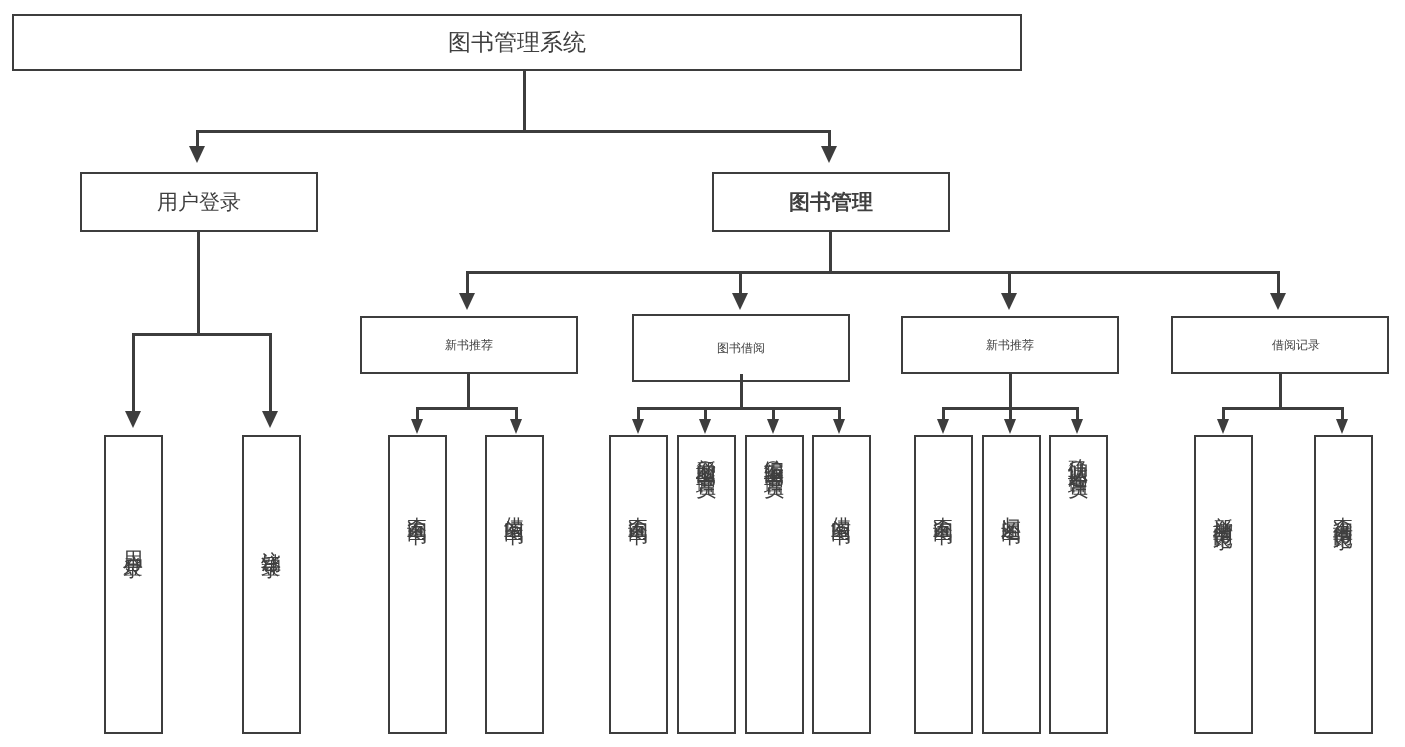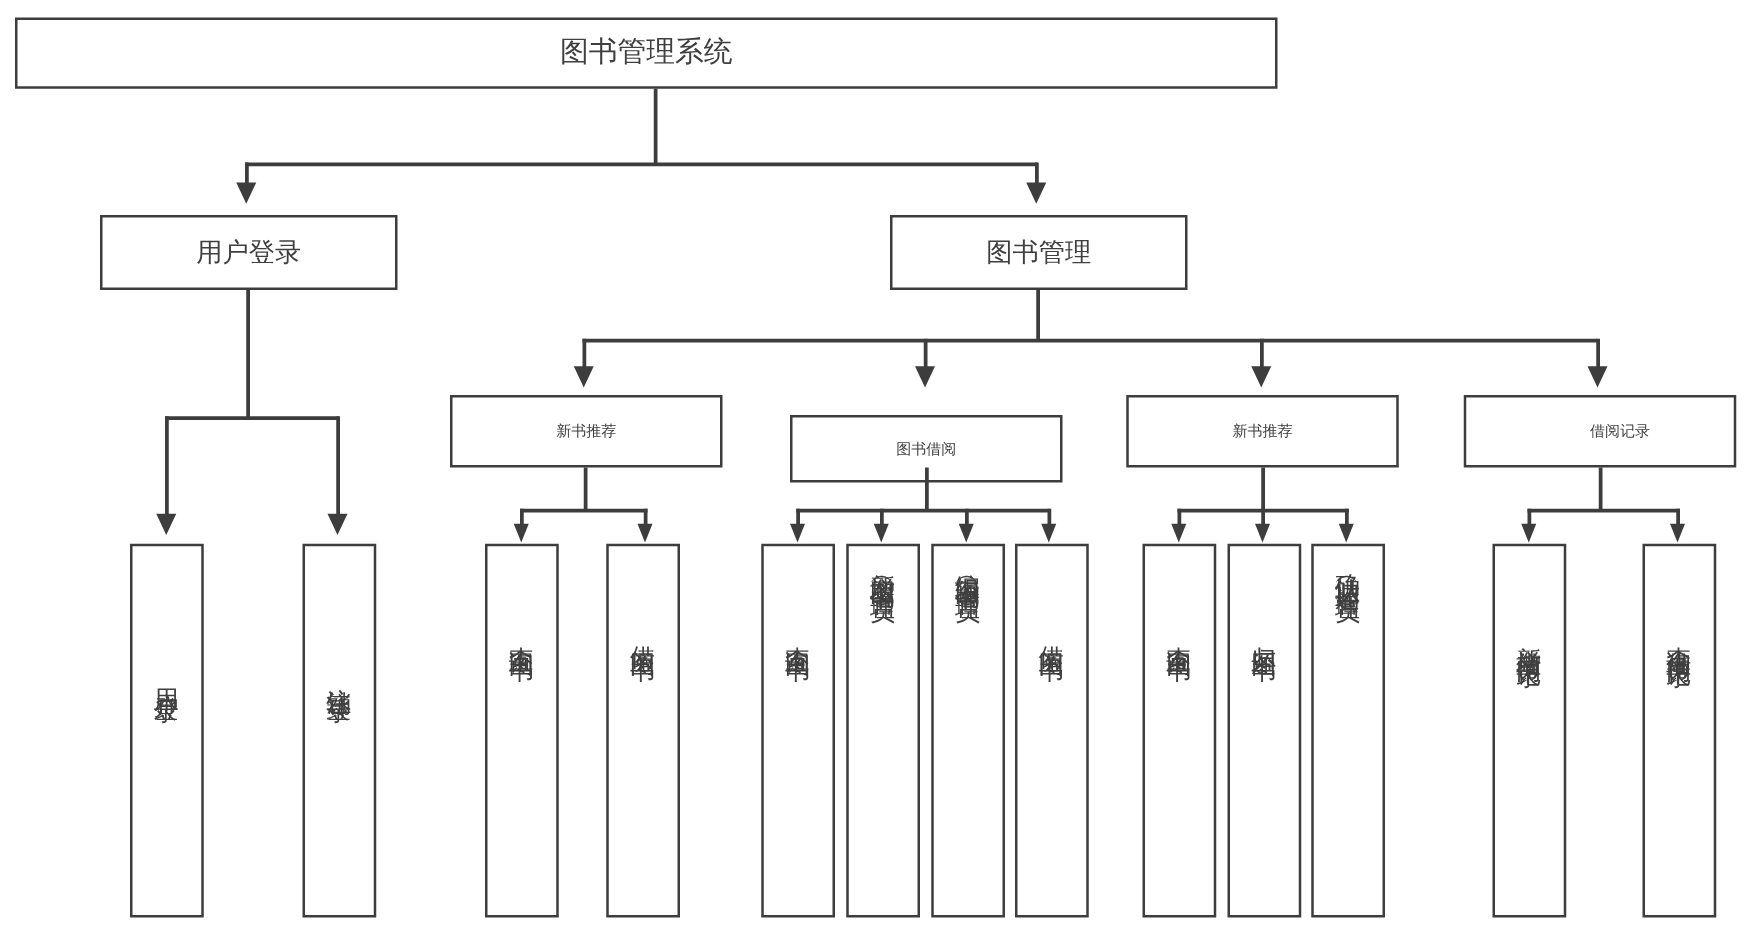--- a/index.html
+++ b/index.html
@@ -89,21 +89,21 @@
   <div class="conn v" style="left:523px;top:71px;height:61px;"></div>
   <div class="conn h" style="left:196px;top:130px;width:634px;"></div>
   <div class="conn v" style="left:196px;top:130px;height:18px;"></div>
   <div class="conn v" style="left:828px;top:130px;height:18px;"></div>
   <div class="arrow" style="left:189px;top:146px;"></div>
   <div class="arrow" style="left:821px;top:146px;"></div>
 
   <div class="node level2" style="left:80px;top:172px;width:238px;height:60px;">
     <span>用户登录</span>
   </div>
-  <div class="node level2" style="left:712px;top:172px;width:238px;height:60px;">
+  <div class="node level2" style="left:712px;top:172px;width:238px;height:60px;font-weight:bold;">
     <span>图书管理</span>
   </div>
 
   <div class="conn v" style="left:197px;top:232px;height:103px;"></div>
   <div class="conn h" style="left:132px;top:333px;width:139px;"></div>
   <div class="conn v" style="left:132px;top:333px;height:80px;"></div>
   <div class="conn v" style="left:269px;top:333px;height:80px;"></div>
   <div class="arrow" style="left:125px;top:411px;"></div>
   <div class="arrow" style="left:262px;top:411px;"></div>
 
@@ -114,21 +114,21 @@
   <div class="conn v" style="left:1008px;top:271px;height:24px;"></div>
   <div class="conn v" style="left:1277px;top:271px;height:24px;"></div>
   <div class="arrow" style="left:459px;top:293px;"></div>
   <div class="arrow" style="left:732px;top:293px;"></div>
   <div class="arrow" style="left:1001px;top:293px;"></div>
   <div class="arrow" style="left:1270px;top:293px;"></div>
 
   <div class="node level3" style="left:360px;top:316px;width:218px;height:58px;">
     <span>新书推荐</span>
   </div>
-  <div class="node level3" style="left:632px;top:332px;width:218px;height:54px;">
+  <div class="node level3" style="left:632px;top:314px;width:218px;height:68px;">
     <span>图书借阅</span>
   </div>
   <div class="node level3" style="left:901px;top:316px;width:218px;height:58px;">
     <span>新书推荐</span>
   </div>
   <div class="node level3" style="left:1171px;top:316px;width:218px;height:58px;padding-left:32px;">
     <span>借阅记录</span>
   </div>
 
   <div class="conn v" style="left:467px;top:374px;height:35px;"></div>

